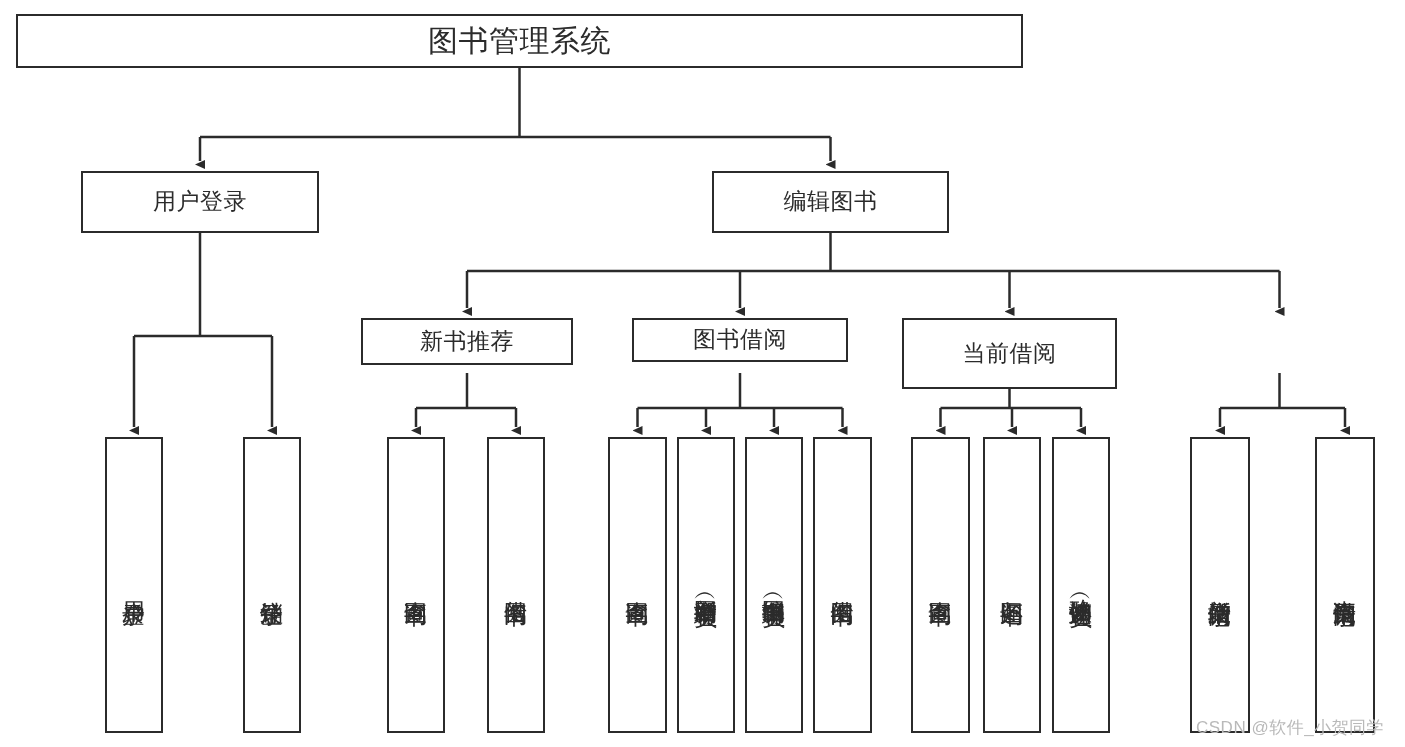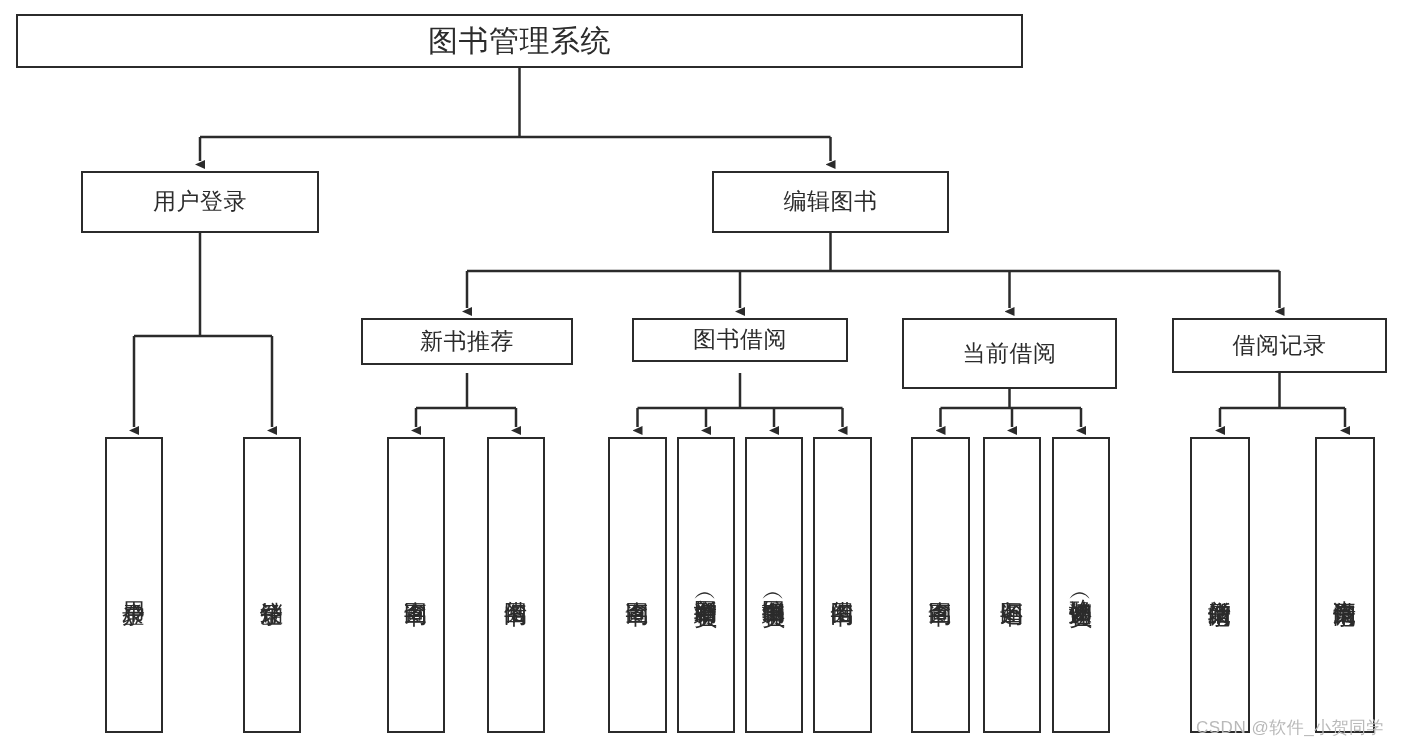--- a/index.html
+++ b/index.html
@@ -134,23 +134,20 @@
   </div>
 
   <div class="node horizontal" style="left: 632px; top: 318px; width: 216px; height: 44px;">
     <span class="node-label">图书借阅</span>
   </div>
 
   <div class="node horizontal" style="left: 902px; top: 318px; width: 215px; height: 71px;">
     <span class="node-label">当前借阅</span>
   </div>
 
-  <div class="node horizontal" style="left: 1172px; top: 318px; width: 215px; height: 55px;">
-    <span class="node-label">借阅记录</span>
-  </div>
 
   <div class="node vertical" style="left: 105px; top: 437px; width: 58px; height: 296px;">
     <span class="node-label">用户登录</span>
   </div>
 
   <div class="node vertical" style="left: 243px; top: 437px; width: 58px; height: 296px;">
     <span class="node-label">注销登录</span>
   </div>
 
   <div class="node vertical" style="left: 387px; top: 437px; width: 58px; height: 296px;">

